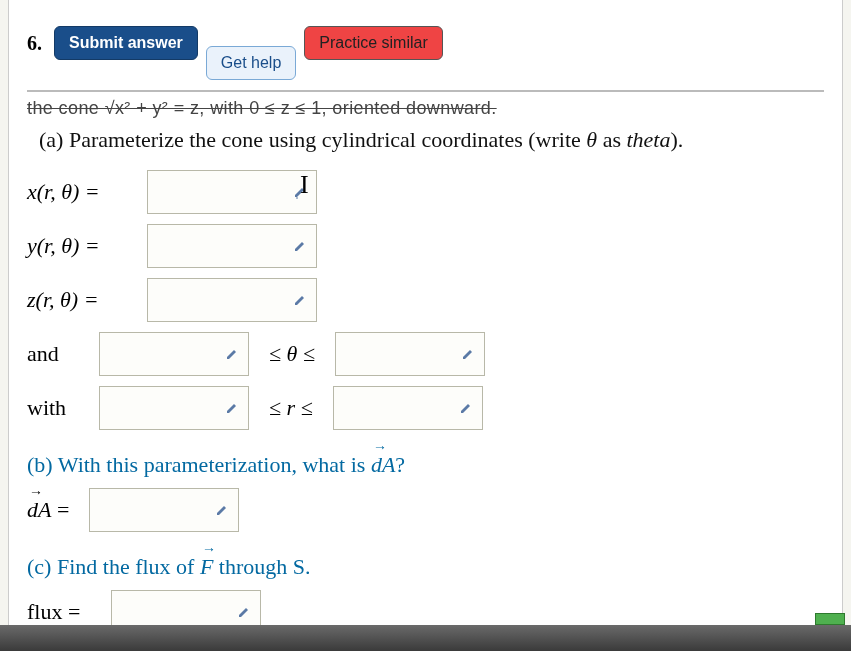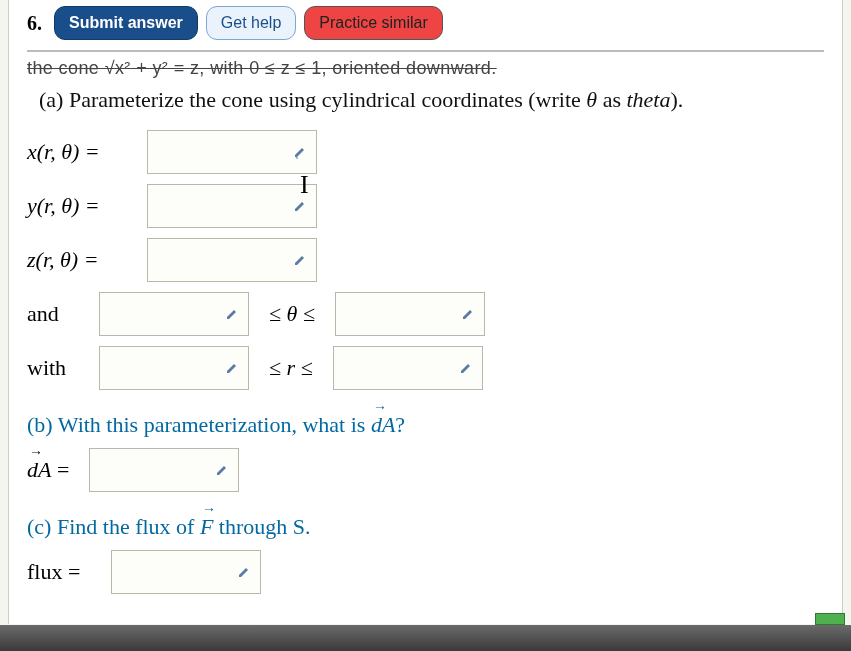--- a/index.html
+++ b/index.html
@@ -30,33 +30,34 @@
   }
   .qnum {
     font-weight: bold;
     font-size: 20px;
     margin-right: 4px;
   }
   .btn {
     font-family: Arial, Helvetica, sans-serif;
     font-size: 16px;
     padding: 7px 14px;
-    border-radius: 11px;
+    border-radius: 6px;
     cursor: pointer;
   }
   .btn-primary {
     background: #1a4e8a;
     color: #fff;
     border: 1px solid #133a66;
     font-weight: bold;
   }
   .btn-light {
     background: #eaf2fb;
     color: #1a4e8a;
     border: 1px solid #7aa9d6;
+    margin-top: 40px;
   }
   .btn-outline {
     background: #ef4444;
     color: #222;
     border: 1px solid #555;
   }
   .cropped-line {
     font-family: Liberation Sans, sans-serif;
     color: #444;
     font-size: 18px;

